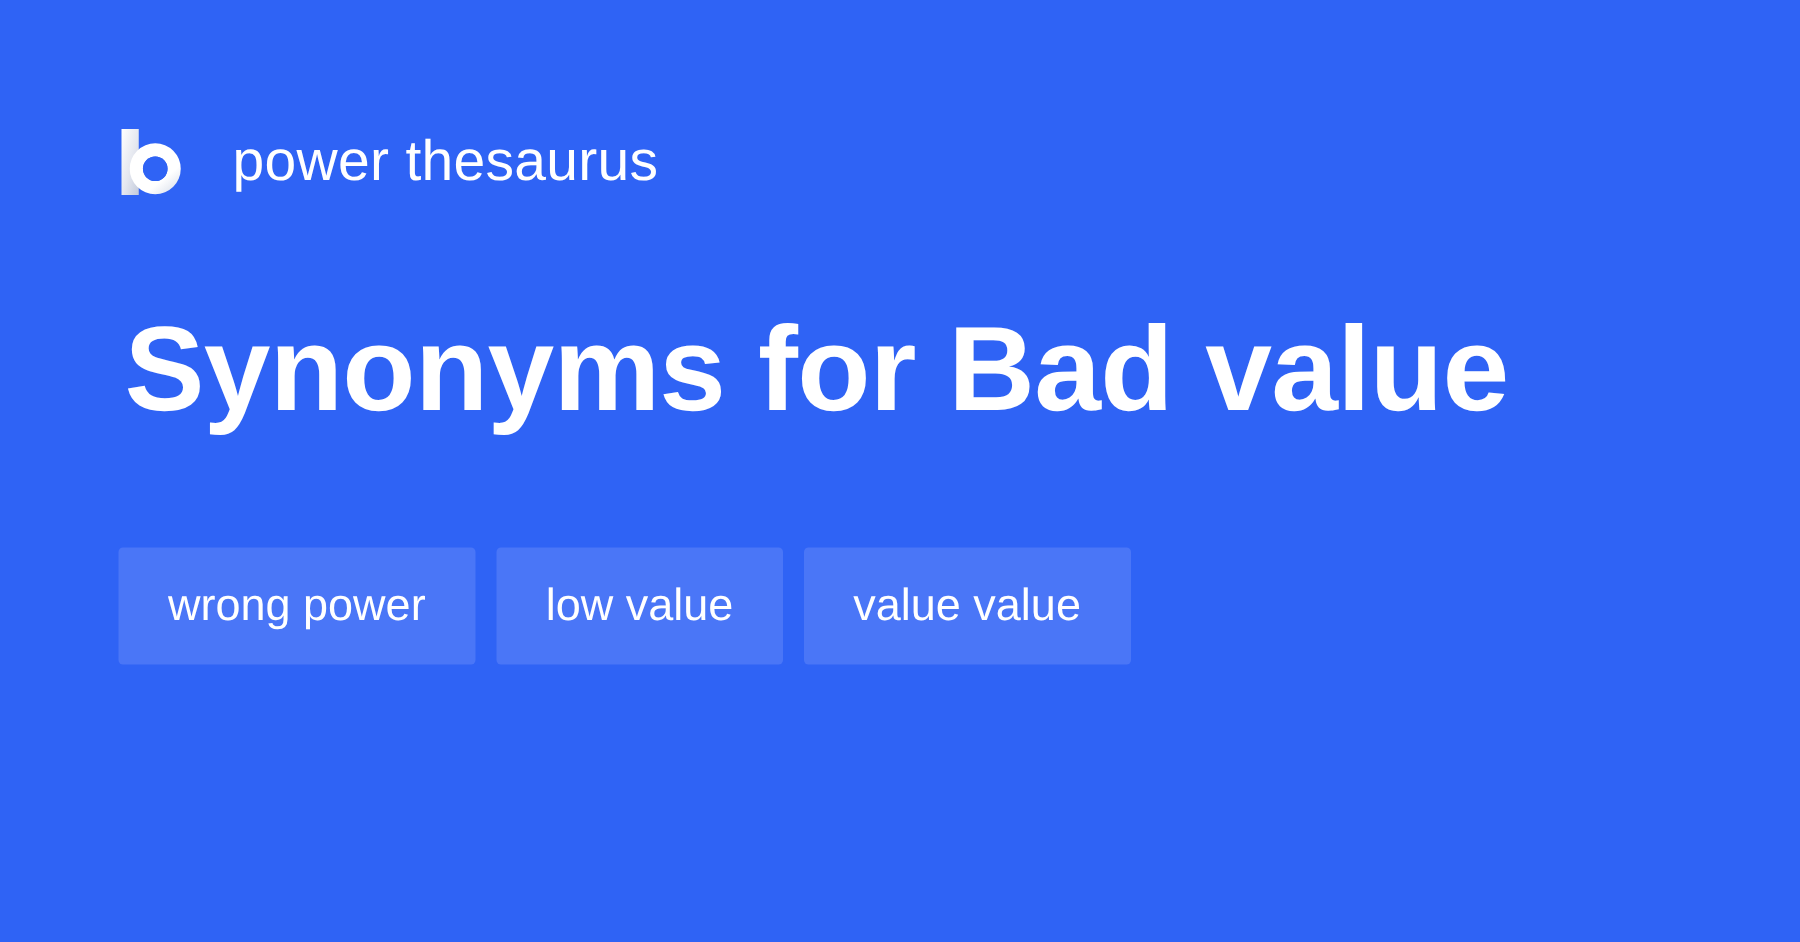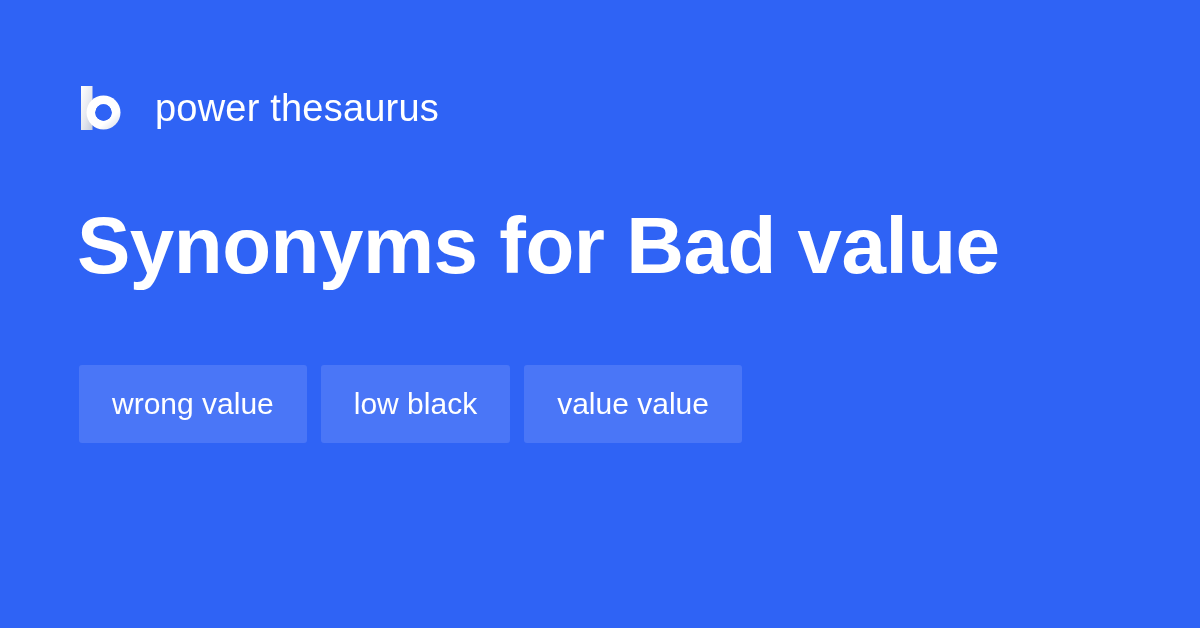--- a/index.html
+++ b/index.html
@@ -48,21 +48,21 @@
     font-weight: 400;
     letter-spacing: 0.2px;
     line-height: 1;
     white-space: nowrap;
     text-transform: lowercase;
   }
 
   
   .headline {
     position: absolute;
-    left: 77px;
+    left: 83px;
     top: 198px;
     color: #ffffff;
     font-size: 80px;
     font-weight: 700;
     line-height: 96px;
     letter-spacing: -0.5px;
     white-space: nowrap;
   }
 
   
@@ -121,18 +121,18 @@
       <circle cx="24.5" cy="28.5" r="17" fill="url(#ringGrad)" mask="url(#holeMask)"></circle>
 
       <circle cx="24.5" cy="28.5" r="8.2" fill="#2f63f5"></circle>
     </svg>
     <span class="brand-name">power thesaurus</span>
   </div>
 
   <h1 class="headline">Synonyms for Bad value</h1>
 
   <div class="chips">
-    <div class="chip">wrong value</div>
-    <div class="chip">low black</div>
+    <div class="chip">wrong power</div>
+    <div class="chip">low value</div>
     <div class="chip">value value</div>
   </div>
 
 </div>
 
 </body></html>

